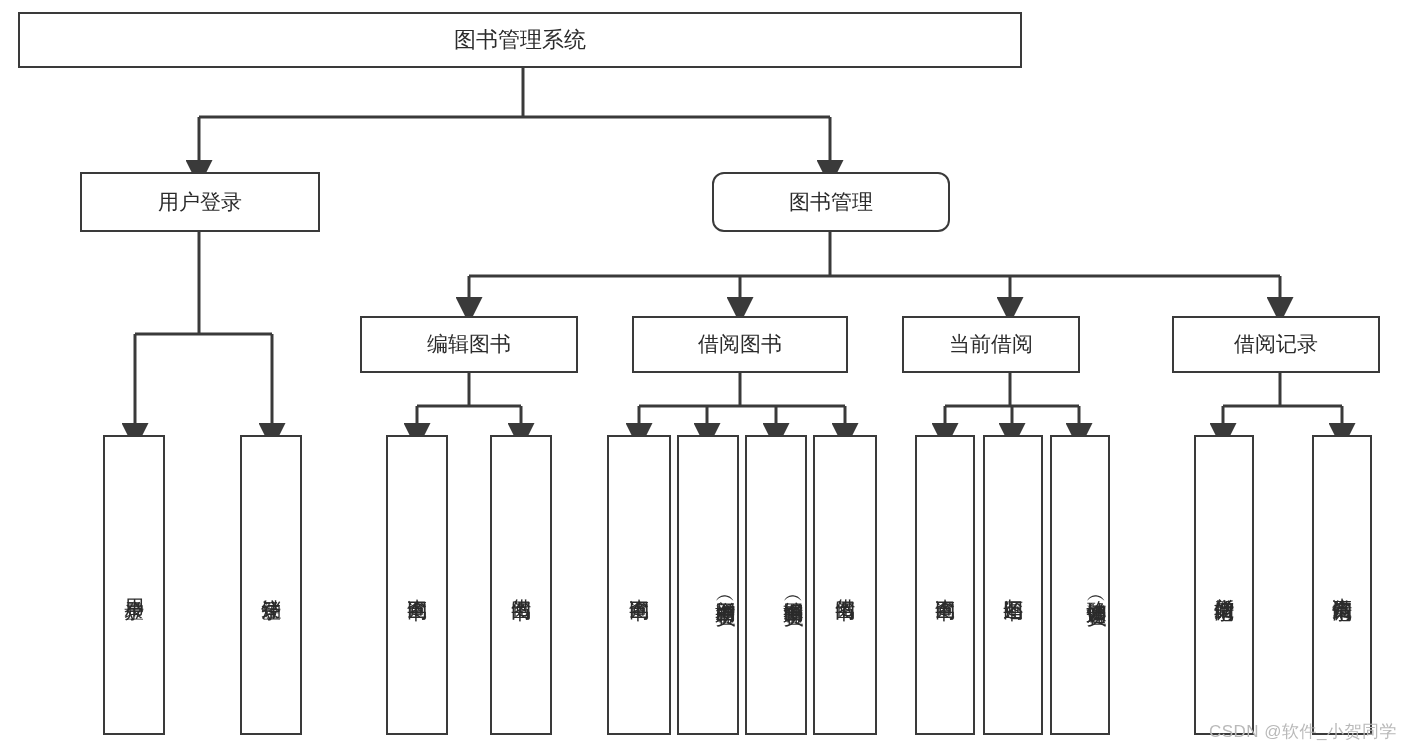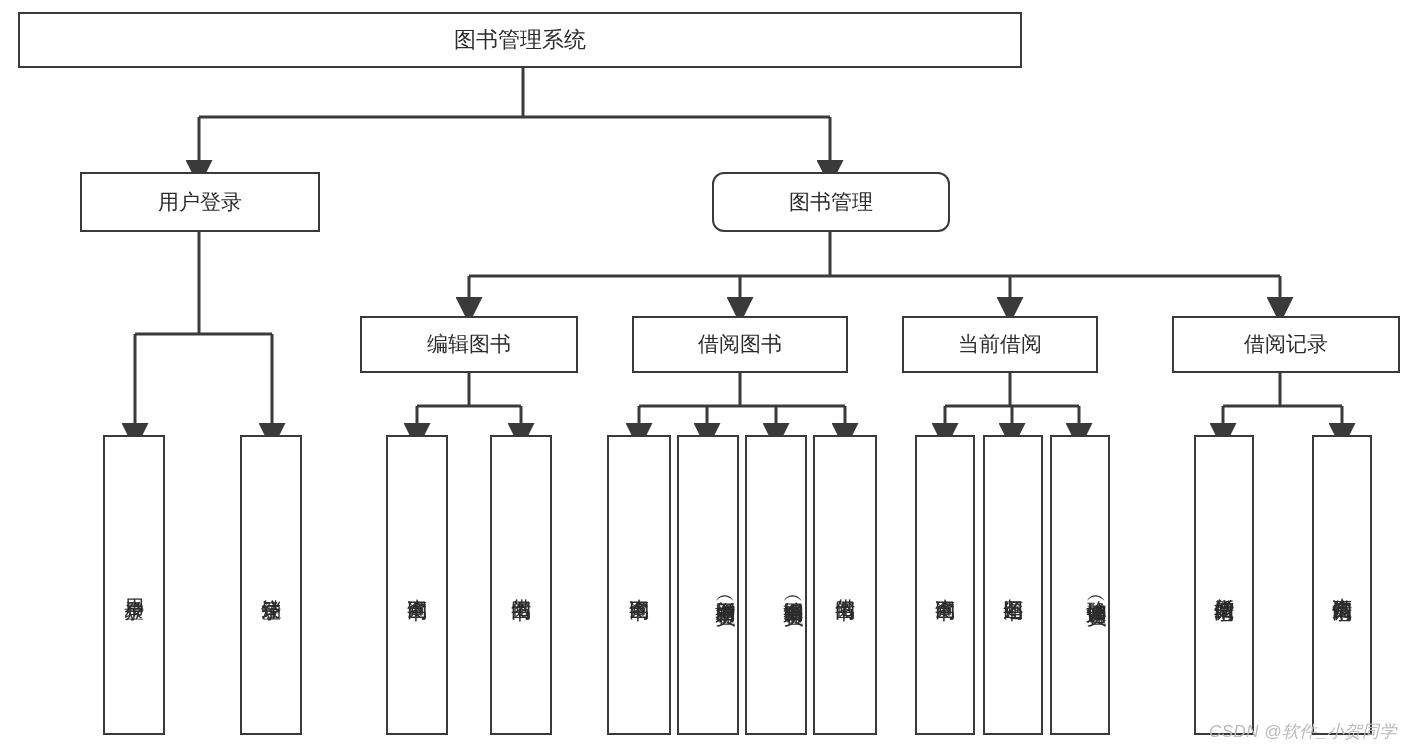--- a/index.html
+++ b/index.html
@@ -56,21 +56,20 @@
     padding-top: 0;
   }
   .watermark {
     position: absolute;
     right: 8px;
     bottom: 4px;
     font-size: 17px;
     color: #b9b9b9;
     white-space: nowrap;
     letter-spacing: 0.5px;
-    font-style: italic;
   }
 </style>
 </head>
 <body>
 
 <div id="canvas">
 
   <svg id="edges" viewBox="0 0 1405 747" xmlns="http://www.w3.org/2000/svg">
     <defs>
       <marker id="arrow" markerWidth="9" markerHeight="9" refX="1" refY="4.5" orient="auto" markerUnits="strokeWidth">
@@ -122,22 +121,22 @@
     </g>
   </svg>
 
   <div class="node horiz root" style="left:18px; top:12px; width:1004px; height:56px;">图书管理系统</div>
 
   <div class="node horiz" style="left:80px; top:172px; width:240px; height:60px;">用户登录</div>
   <div class="node horiz" style="left:712px; top:172px; width:238px; height:60px;border-radius:12px;">图书管理</div>
 
   <div class="node horiz" style="left:360px; top:316px; width:218px; height:57px;">编辑图书</div>
   <div class="node horiz" style="left:632px; top:316px; width:216px; height:57px;">借阅图书</div>
-  <div class="node horiz" style="left:902px; top:316px; width:196px; height:57px;">当前借阅</div>
-  <div class="node horiz" style="left:1172px; top:316px; width:228px; height:57px;">借阅记录</div>
+  <div class="node horiz" style="left:902px; top:316px; width:178px; height:57px;">当前借阅</div>
+  <div class="node horiz" style="left:1172px; top:316px; width:208px; height:57px;">借阅记录</div>
 
   <div class="node vert short" style="left:103px; top:435px; width:62px; height:300px;">用户登录</div>
   <div class="node vert short" style="left:240px; top:435px; width:62px; height:300px;">注销登录</div>
 
   <div class="node vert short" style="left:386px; top:435px; width:62px; height:300px;">查询图书</div>
   <div class="node vert short" style="left:490px; top:435px; width:62px; height:300px;">借阅图书</div>
 
   <div class="node vert short" style="left:607px; top:435px; width:64px; height:300px;">查询图书</div>
   <div class="node vert" style="left:677px; top:435px; width:62px; height:300px;">新增图书（管理员）</div>
   <div class="node vert" style="left:745px; top:435px; width:62px; height:300px;">编辑图书（管理员）</div>

